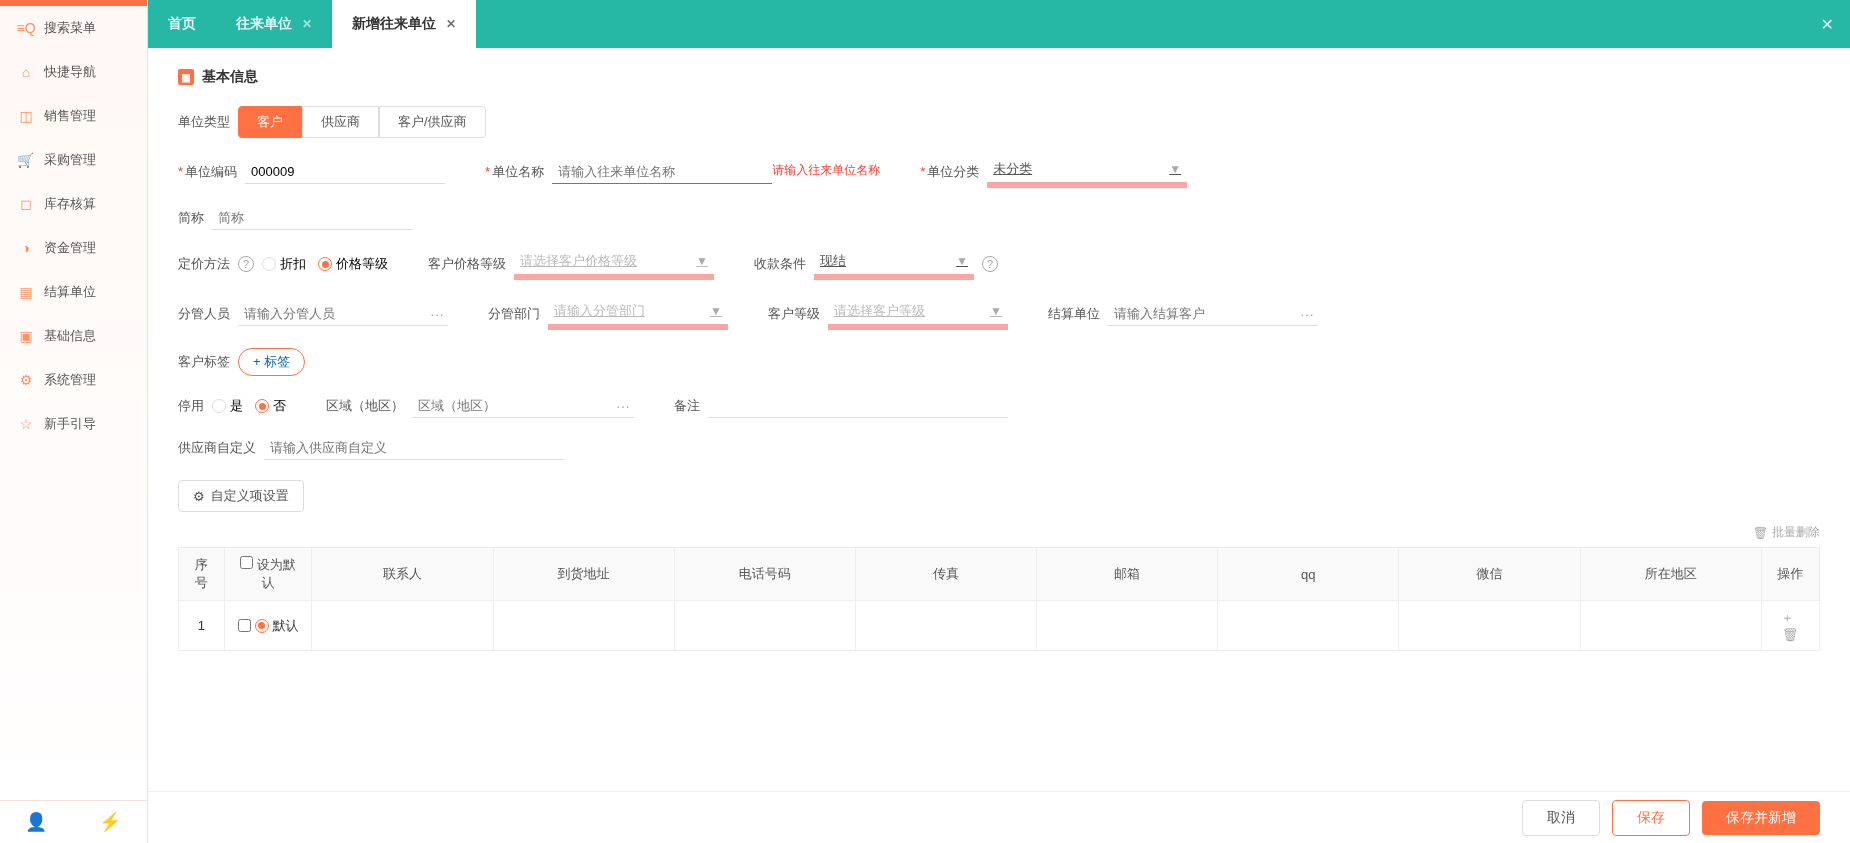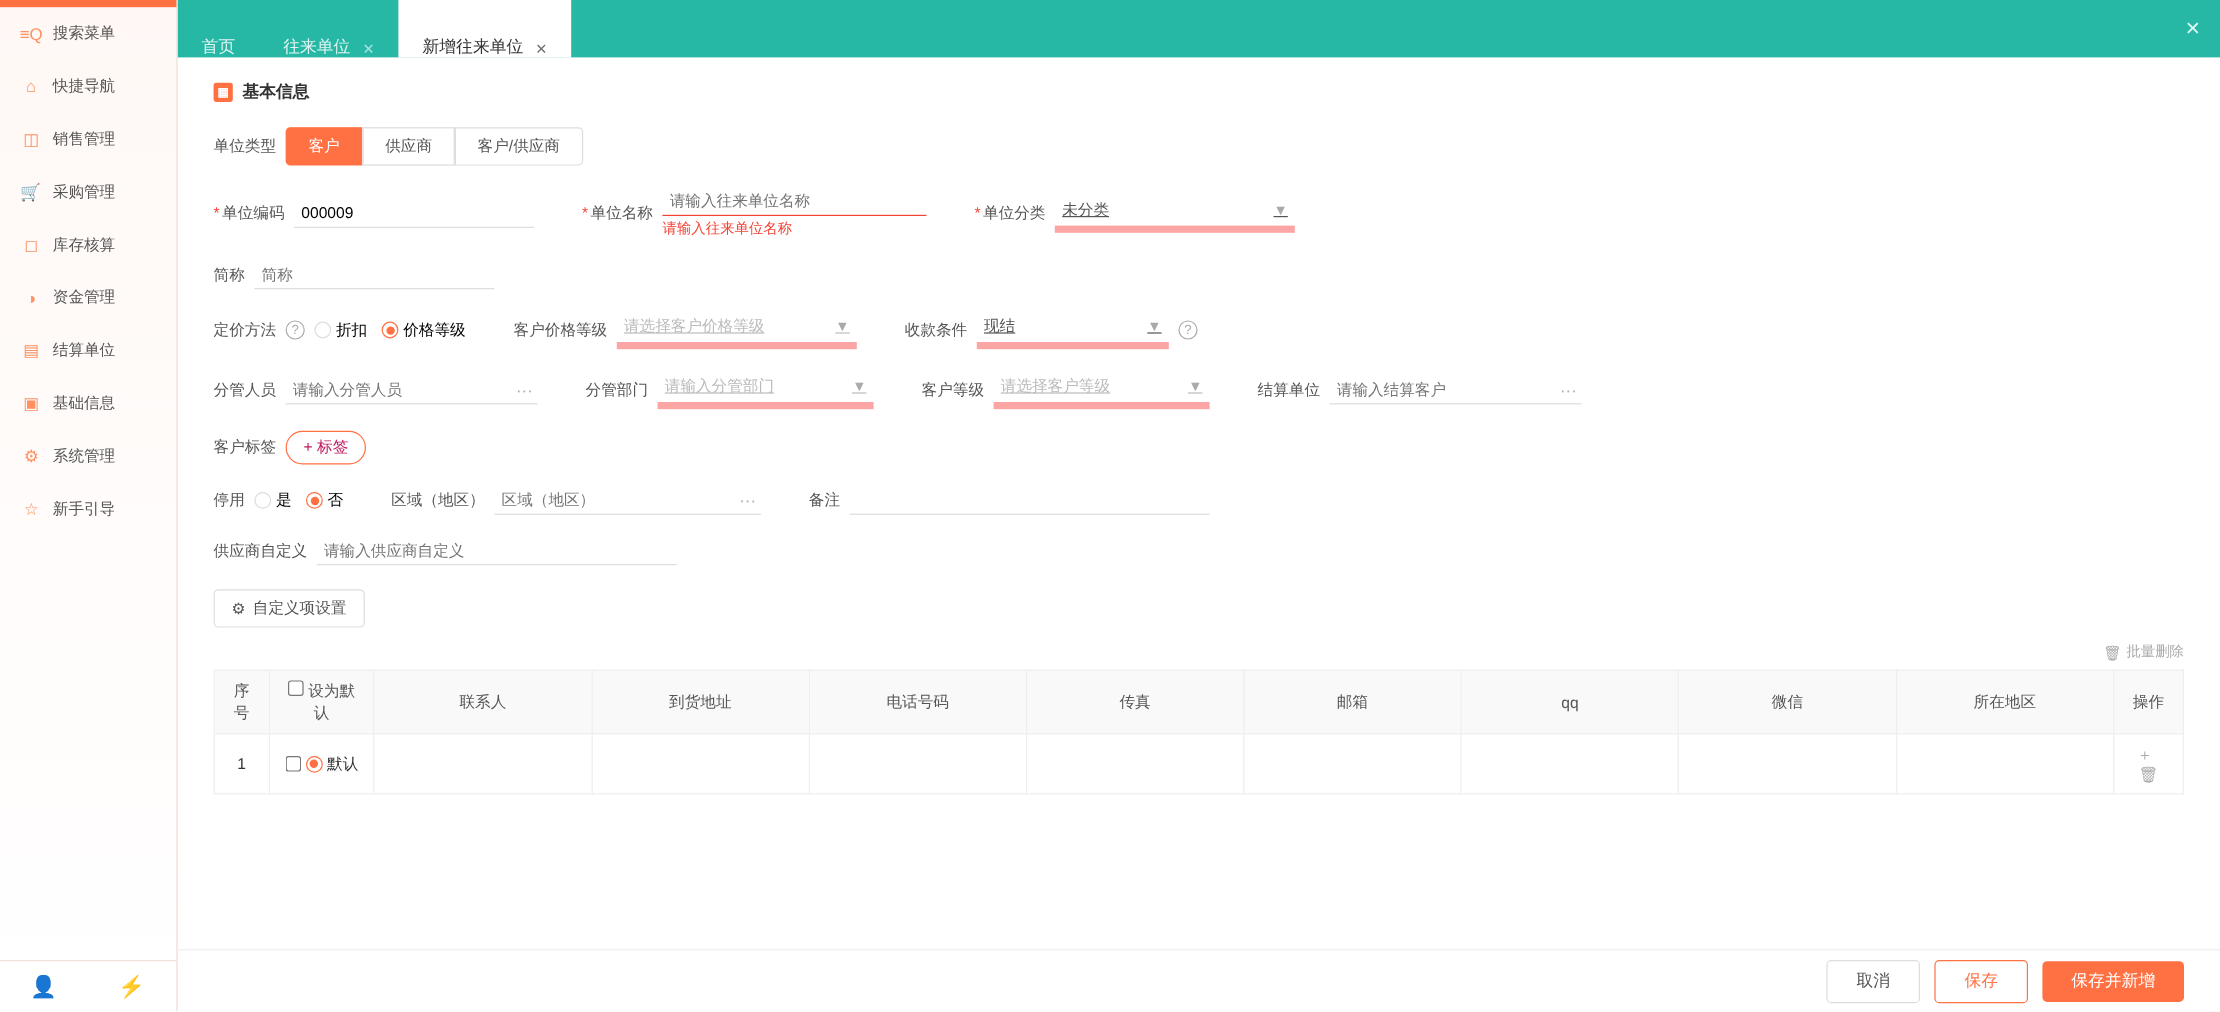--- a/index.html
+++ b/index.html
@@ -62,27 +62,28 @@
     
     .tab-bar {
       height: 48px;
       background: #26b8a5;
       display: flex;
       align-items: stretch;
       flex-shrink: 0;
     }
     .tab {
       display: flex;
-      align-items: flex-end;
+      align-items: center;
       padding: 0 20px;
       cursor: pointer;
       color: rgba(255,255,255,0.85);
       font-size: 14px;
       gap: 6px;
       position: relative;
+      font-weight: bold;
     }
     .tab.active {
       background: #fff;
       color: #333;
       border-radius: 0;
     }
     .tab .close-btn {
       font-size: 12px;
       opacity: 0.7;
       cursor: pointer;
@@ -161,21 +162,21 @@
       min-width: 180px;
     }
     .form-input.error { border-bottom-color: #f44336; }
     .error-msg {
       color: #f44336;
       font-size: 12px;
       margin-top: 2px;
     }
     .input-wrapper {
       display: flex;
-      flex-direction: column;
+      flex-direction: row;
     }
 
     
     .unit-type-group {
       display: flex;
       gap: 0;
     }
     .unit-type-btn {
       padding: 6px 18px;
       border: 1px solid #ddd;
@@ -264,21 +265,21 @@
     .dots-btn {
       color: #aaa;
       font-size: 14px;
       cursor: pointer;
       padding: 0 4px;
     }
 
     
     .tag-add-btn {
       border: 1px solid #ff7043;
-      color: #be185d;
+      color: #0369a1;
       border-radius: 14px;
       padding: 4px 14px;
       cursor: pointer;
       font-size: 13px;
       display: flex;
       align-items: center;
       gap: 4px;
       background: transparent;
     }
 

